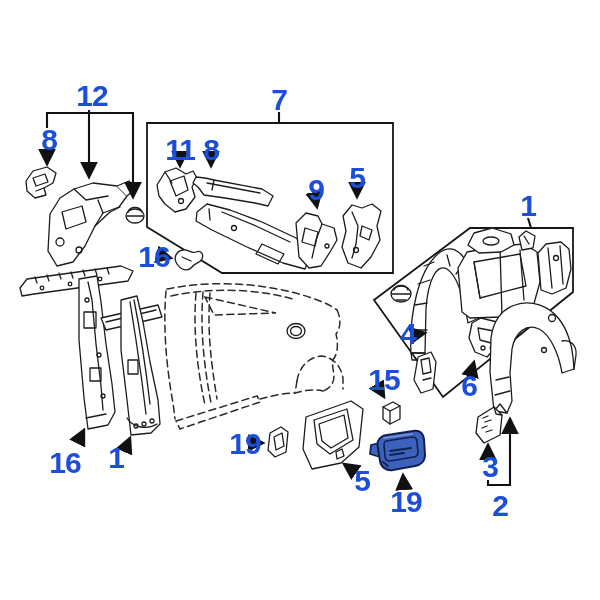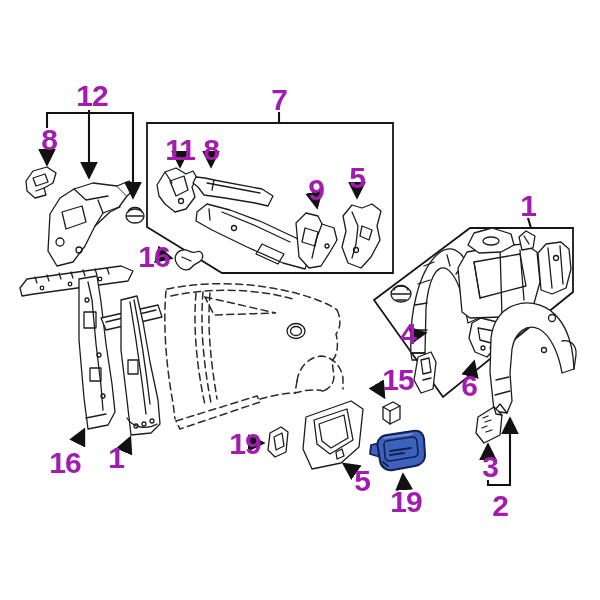--- a/index.html
+++ b/index.html
@@ -1,20 +1,20 @@
 <!DOCTYPE html>
 <html><head>
 <meta charset="utf-8">
 <style>
   html,body{margin:0;padding:0;background:#fff;}
   #stage{position:relative;width:600px;height:600px;background:#fff;overflow:hidden;
          font-family:"Liberation Sans",sans-serif;}
   #art{position:absolute;left:0;top:0;}
   .lbl{position:absolute;transform:translate(-50%,-50%);
-       font:700 30px "Liberation Sans",sans-serif;color:#a21caf;letter-spacing:-1px;
+       font:700 30px "Liberation Sans",sans-serif;color:#1d4ed8;letter-spacing:-1px;
        line-height:1;user-select:none;cursor:pointer;}
   svg *{vector-effect:non-scaling-stroke;}
   .ln{fill:none;stroke:#1c1c1c;stroke-width:1.3;stroke-linejoin:round;stroke-linecap:round;}
   .ln2{fill:#fff;stroke:#1c1c1c;stroke-width:1.3;stroke-linejoin:round;}
   .box{fill:none;stroke:#161616;stroke-width:1.8;stroke-linejoin:miter;}
   .dash{fill:none;stroke:#2b2b2b;stroke-width:1.5;stroke-dasharray:7 4.5;stroke-linecap:round;}
   .co{fill:none;stroke:#111;stroke-width:2.1;stroke-linejoin:miter;}
 </style>
 </head>
 <body>
@@ -248,19 +248,19 @@
 <div class="lbl" style="left:357px;top:178px">5</div>
 <div class="lbl" style="left:469px;top:386px">6</div>
 <div class="lbl" style="left:279px;top:100px">7</div>
 <div class="lbl" style="left:211px;top:150px">8</div>
 <div class="lbl" style="left:316px;top:190px">9</div>
 <div class="lbl" style="left:154px;top:257px">16</div>
 <div class="lbl" style="left:180px;top:150px">11</div>
 <div class="lbl" style="left:92px;top:96px">12</div>
 <div class="lbl" style="left:49px;top:140px">8</div>
 <div class="lbl" style="left:362px;top:481px">5</div>
-<div class="lbl" style="left:398px;top:380px">15</div>
+<div class="lbl" style="left:384px;top:380px">15</div>
 <div class="lbl" style="left:65px;top:463px">16</div>
 <div class="lbl" style="left:116px;top:458px">1</div>
 <div class="lbl" style="left:245px;top:444px">19</div>
 <div class="lbl" style="left:406px;top:502px">19</div>
 
 </div>
 
 </body></html>

